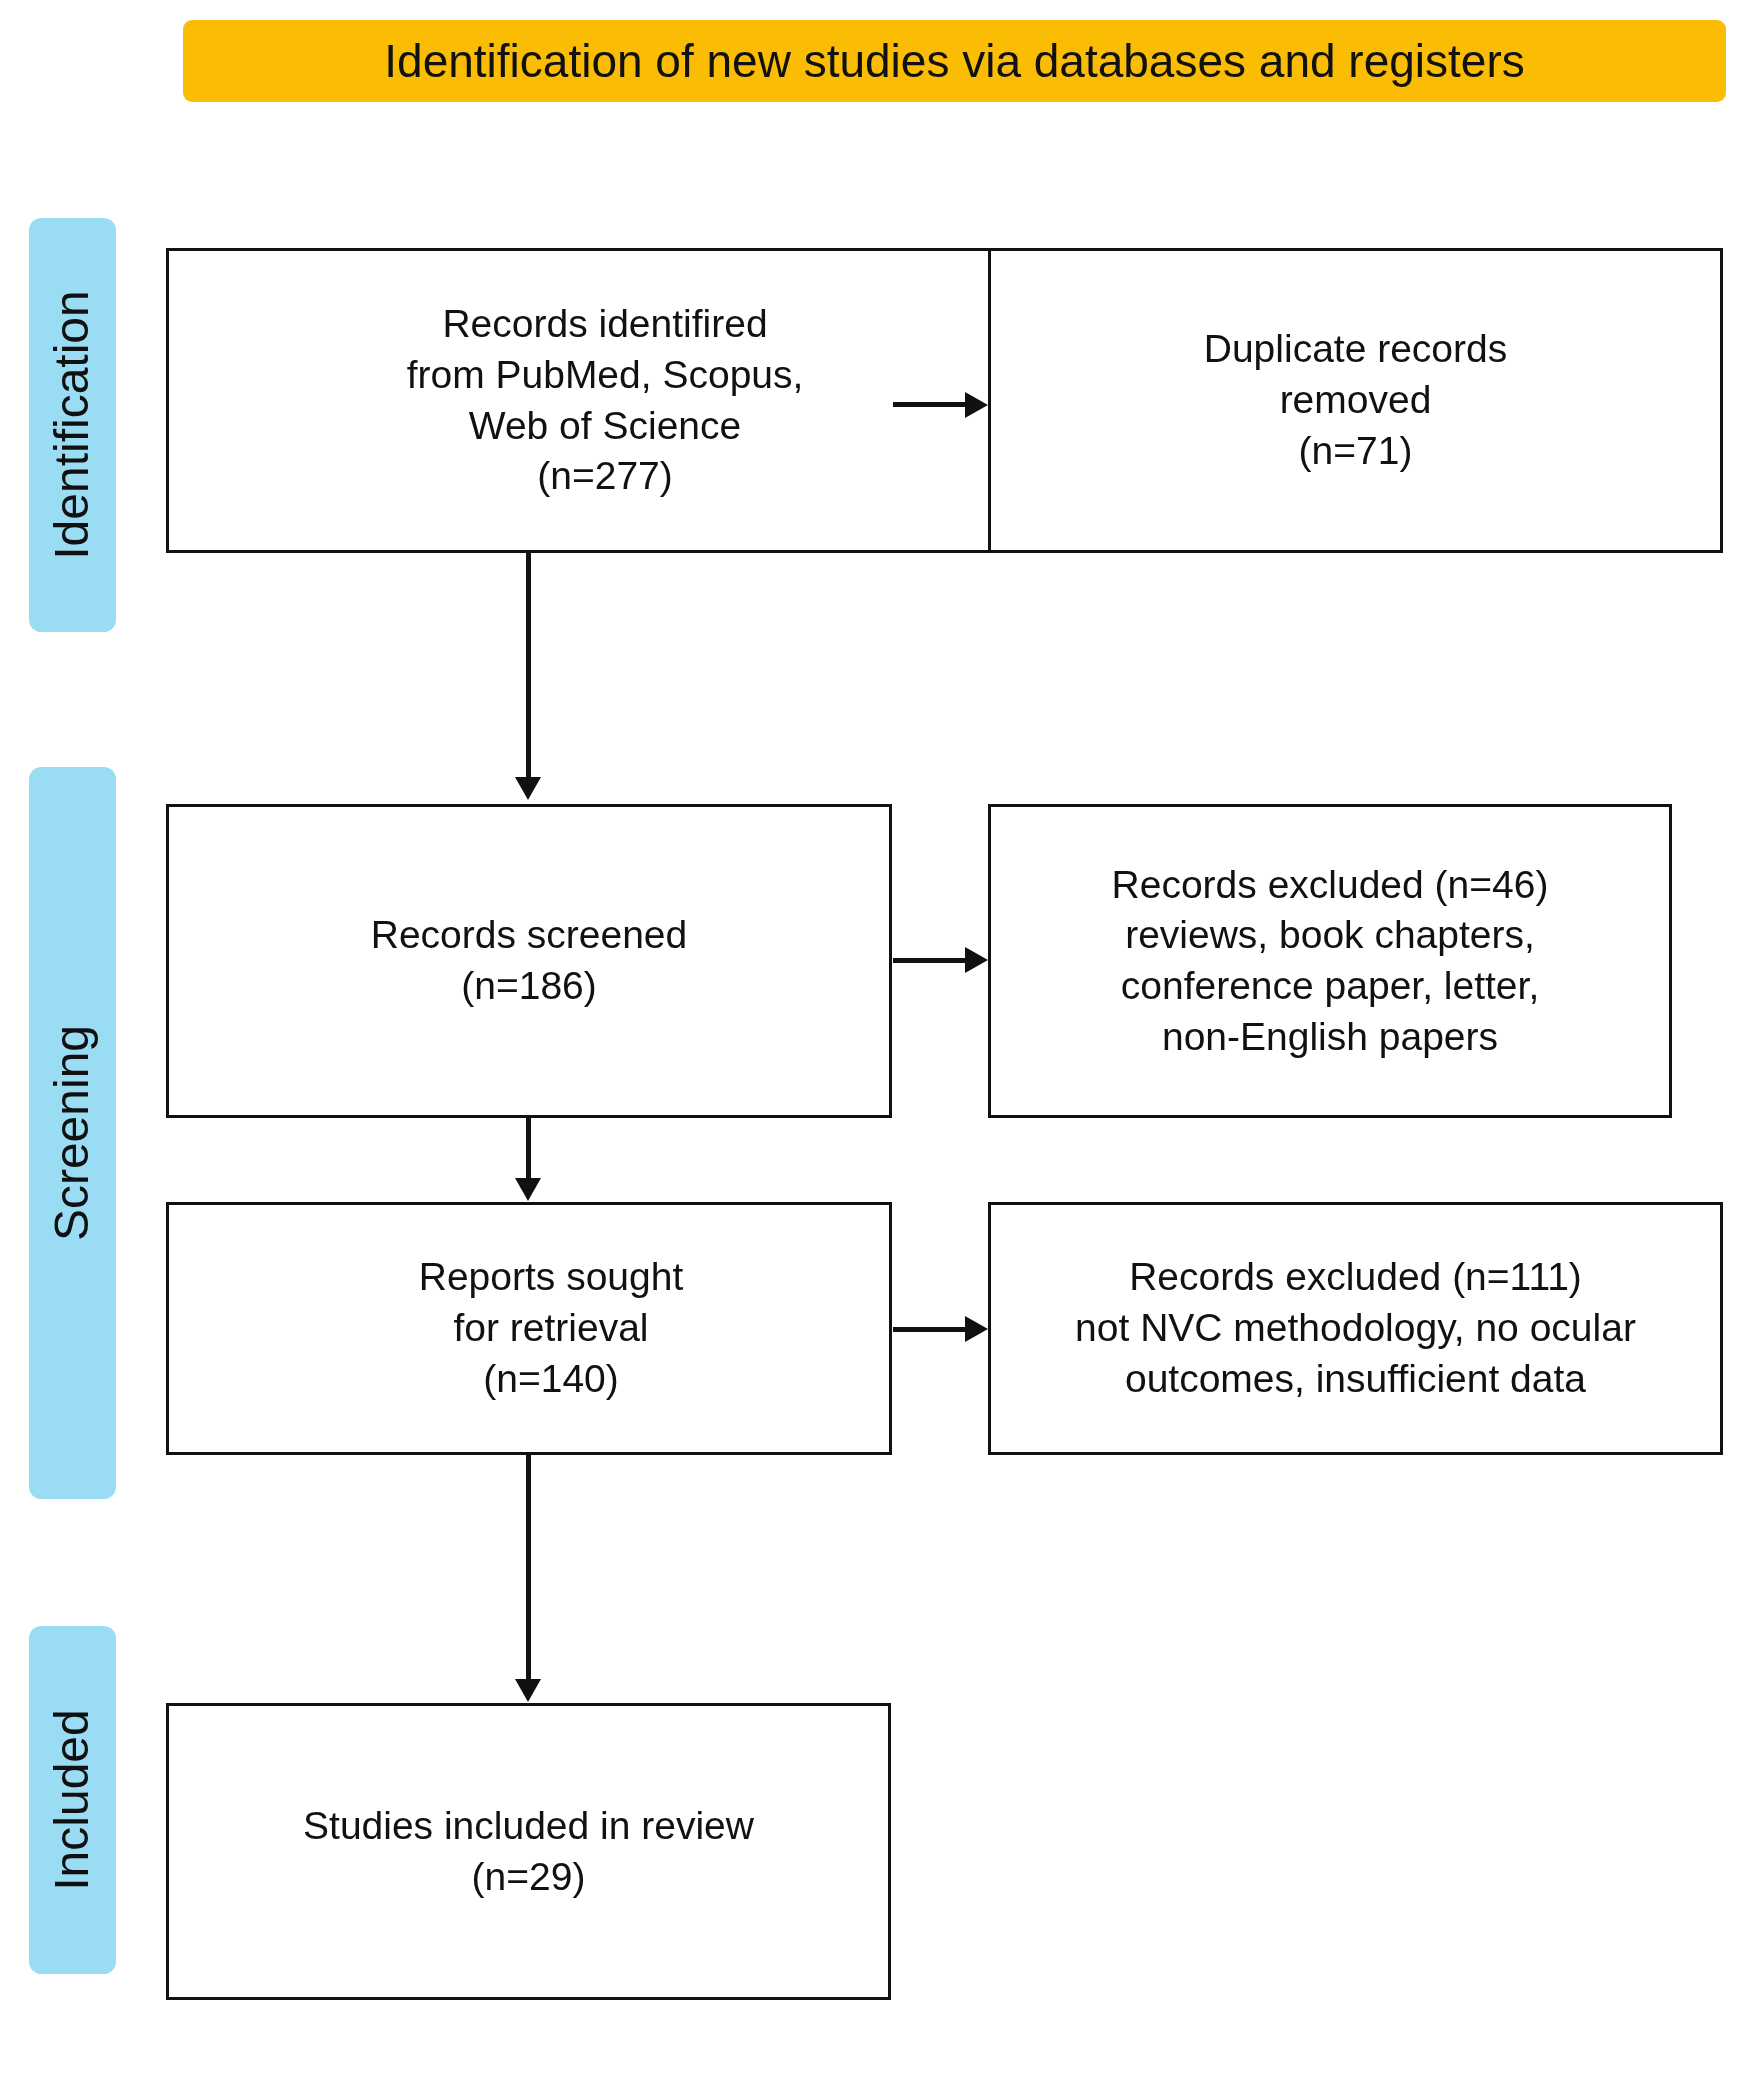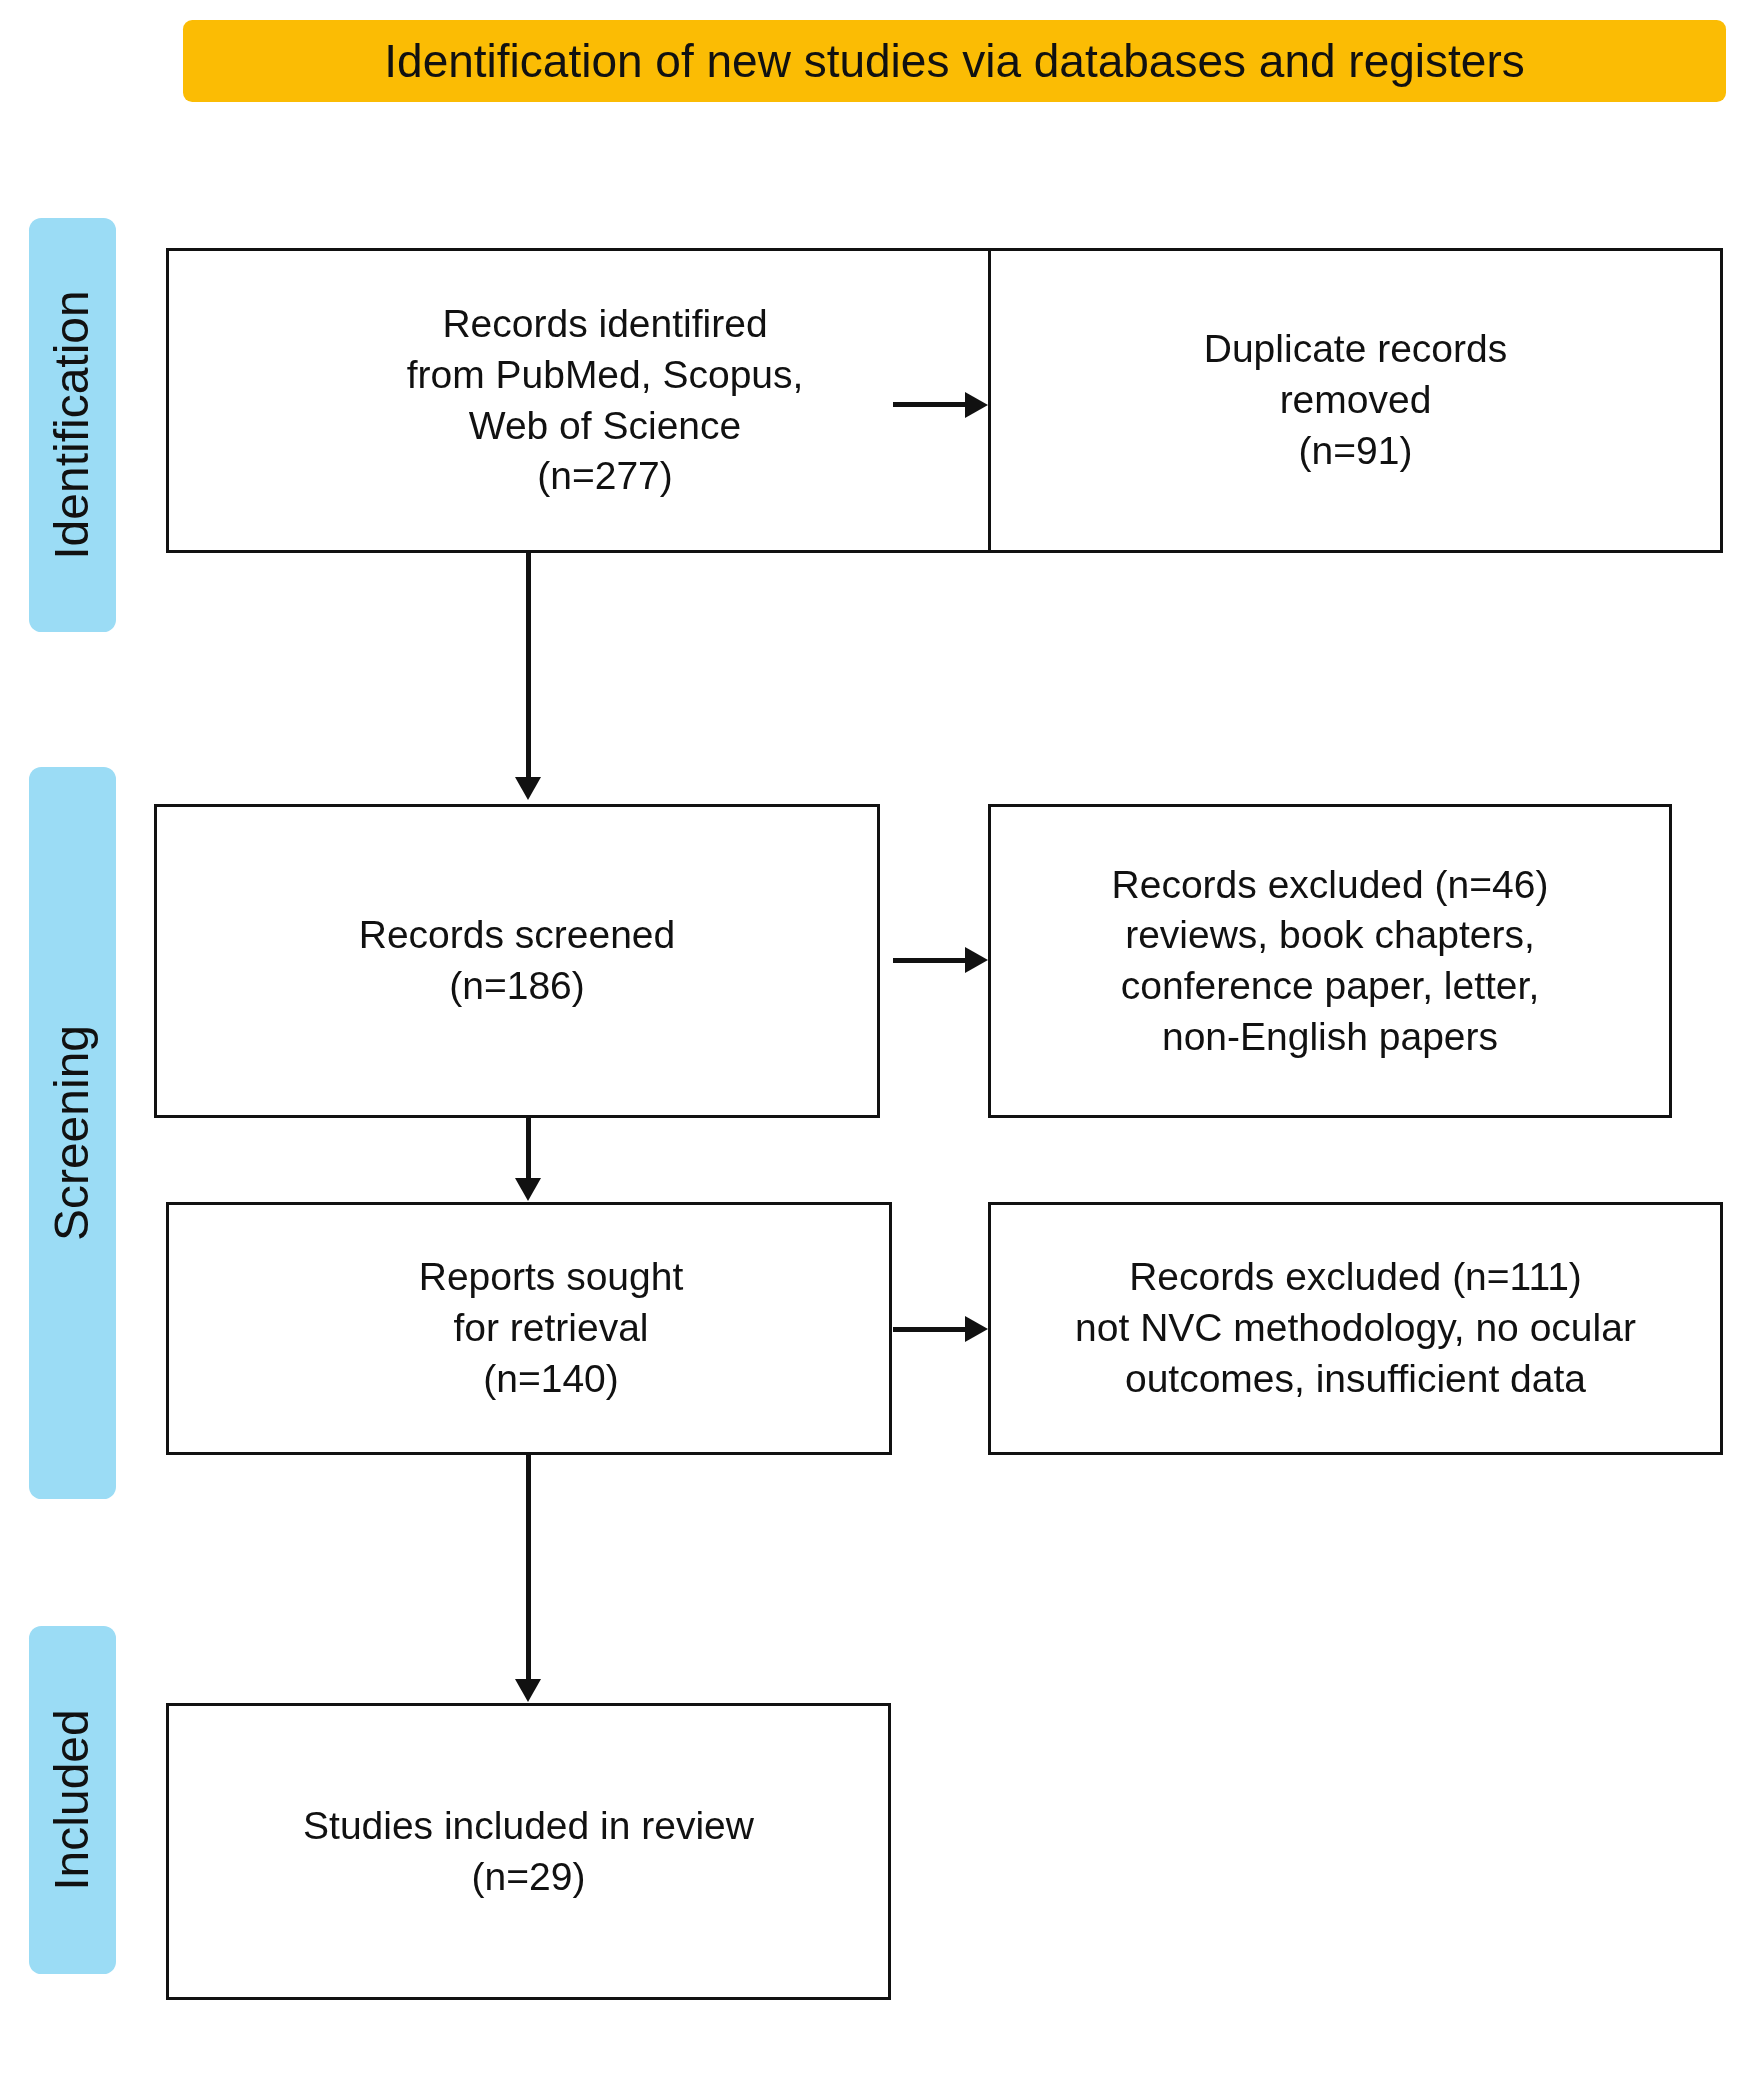--- a/index.html
+++ b/index.html
@@ -76,21 +76,21 @@
   .box-text {
     font-size: 39px;
     line-height: 1.30;
     color: #111111;
     padding: 0 10.8px;
     white-space: pre-line;
   }
 
   
   #box-identified { left: 166px;  top: 248px;  width: 878px;  height: 305px; }
-  #box-screened   { left: 154px;  top: 804px; width: 726px;  height: 314px; justify-content: center; }
+  #box-screened   { left: 166px;  top: 804px; width: 726px;  height: 314px; justify-content: center; }
   #box-sought     { left: 166px;  top: 1202px; width: 726px;  height: 253px; padding-left: 44px; }
   #box-included   { left: 166px;  top: 1703px; width: 725px;  height: 297px; }
 
   
   #box-duplicates  { left: 988px; top: 248px;  width: 735px; height: 305px; }
   #box-excluded-1  { left: 988px; top: 804px; width: 684px; height: 314px; text-align: center; }
   #box-excluded-2  { left: 988px; top: 1202px; width: 735px; height: 253px; }
 
   
   .v-line {
@@ -161,21 +161,21 @@
 
   <div class="box" id="box-identified">
     <span class="box-text">Records identifired
 from PubMed, Scopus,
 Web of Science
 (n=277)</span>
   </div>
   <div class="box" id="box-duplicates">
     <span class="box-text">Duplicate records
 removed
-(n=91)</span>
+(n=71)</span>
   </div>
 
   <div class="box" id="box-screened">
     <span class="box-text">Records screened
 (n=186)</span>
   </div>
   <div class="box" id="box-excluded-1">
     <span class="box-text">Records excluded (n=46)
 reviews, book chapters,
 conference paper, letter,

